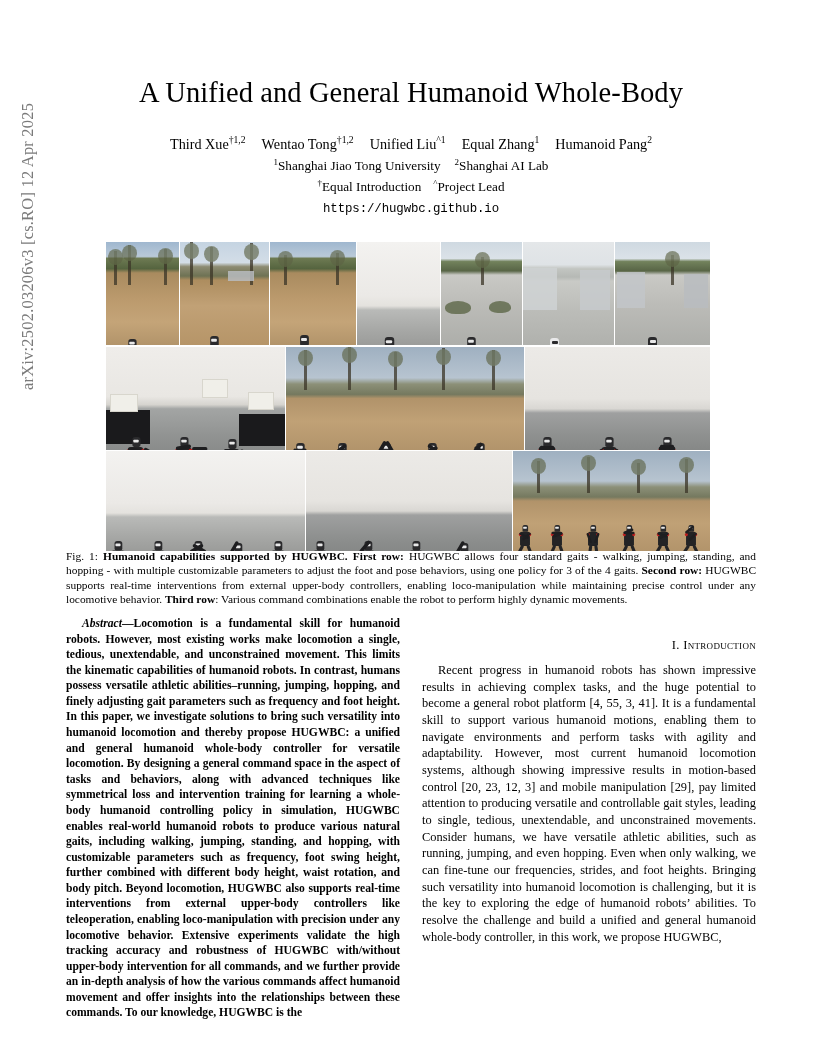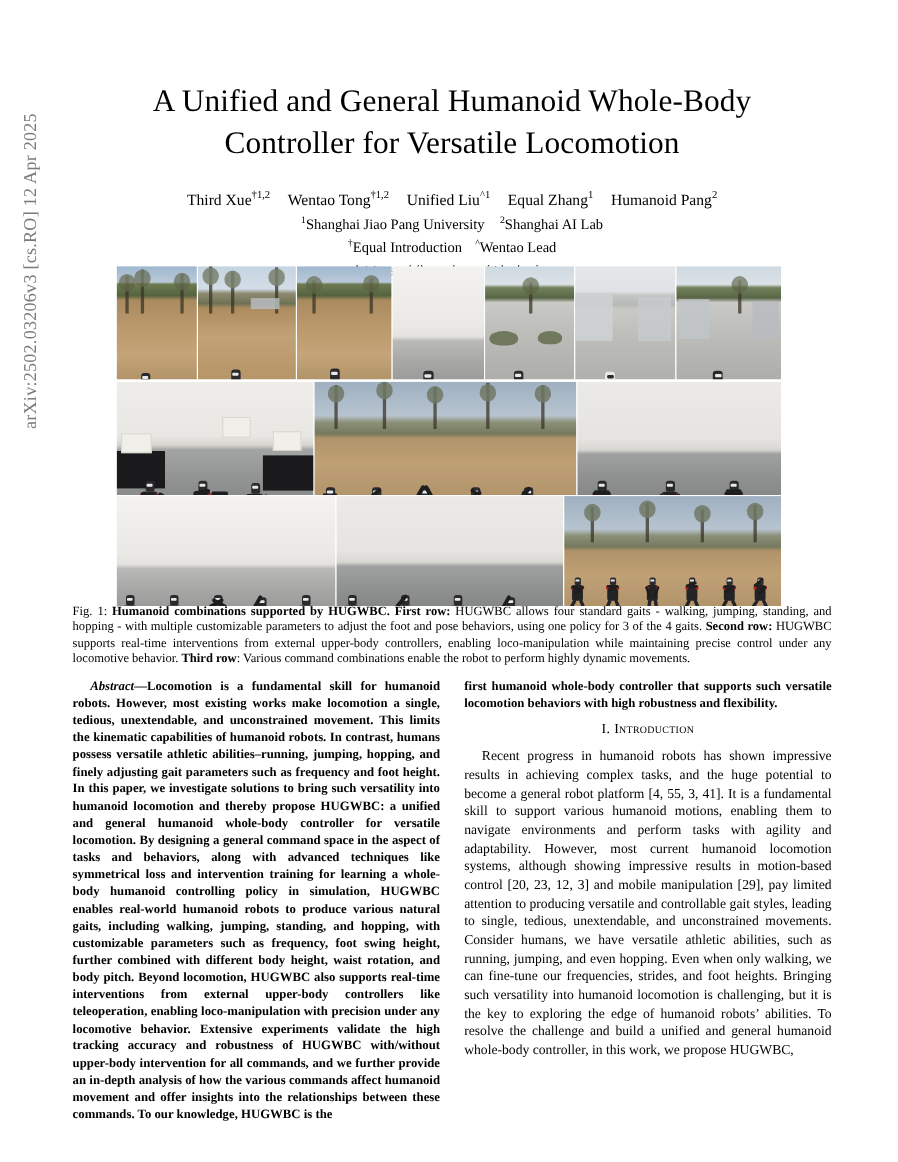--- a/index.html
+++ b/index.html
@@ -294,55 +294,54 @@
   }
   .abstract .lead { font-style: italic; font-weight: bold; }
   .body-text {
     font-size: 12.4px;
     line-height: 1.345;
     text-align: justify;
     margin: 0;
   }
   .body-text.indent { text-indent: 16px; }
   .section-head {
-    text-align: center;
+    text-align: right;
     font-size: 12.6px;
-    margin: 8px 0 9px 0;
+    margin: 22px 0 9px 0;
     font-variant: small-caps;
     letter-spacing: 0.3px;
   }
   .abs-cont {
     font-size: 11.6px;
     line-height: 1.345;
     text-align: justify;
     font-weight: bold;
     margin: 0;
   }
 </style>
 </head>
 <body>
 
 <div class="arxiv-stamp">arXiv:2502.03206v3  [cs.RO]  12 Apr 2025</div>
 
 <div class="page">
 
   <h1 class="title">
     <span class="title-line">A Unified and General Humanoid Whole-Body</span>
-    <span class="title-line">Controller for Versatile Locomotion</span>
   </h1>
 
   <div class="authors">
     <div>
       <span class="author"><span>Third Xue</span><sup>†1,2</sup></span><span class="author"><span>Wentao Tong</span><sup>†1,2</sup></span><span class="author"><span>Unified Liu</span><sup>^1</sup></span><span class="author"><span>Equal Zhang</span><sup>1</sup></span><span class="author"><span>Humanoid Pang</span><sup>2</sup></span>
     </div>
     <div class="affil-line">
-      <span class="affil"><sup>1</sup><span>Shanghai Jiao Pang University</span></span><span class="affil"><sup>2</sup><span>Shanghai AI Lab</span></span>
+      <span class="affil"><sup>1</sup><span>Shanghai Jiao Tong University</span></span><span class="affil"><sup>2</sup><span>Shanghai AI Lab</span></span>
     </div>
     <div class="notes-line">
-      <span class="note"><sup>†</sup><span>Equal Introduction</span></span><span class="note"><sup>^</sup><span>Wentao Lead</span></span>
+      <span class="note"><sup>†</sup><span>Equal Introduction</span></span><span class="note"><sup>^</sup><span>Project Lead</span></span>
     </div>
     <div class="url-line">https://hugwbc.github.io</div>
   </div>
 
   <div class="figure">
 
     <div class="fig-row">
 
       <div class="panel bg-park" style="width:74px;height:103px;">
         <span class="tree" style="left:8px;height:34px;"></span>
@@ -728,32 +727,31 @@
           <span class="r-leg l" style="transform:rotate(34deg);"></span>
           <span class="r-leg r" style="transform:rotate(-26deg);"></span>
         </div>
       </div>
 
     </div>
   </div>
 
   <div class="caption">
     <span>Fig. 1:</span>
-    <b><span>Humanoid combinations supported by H</span><span class="sc">UG</span><span>WBC.</span></b>
+    <b><span>Humanoid capabilities supported by H</span><span class="sc">UG</span><span>WBC.</span></b>
     <b><span>First row:</span></b><span> HUGWBC allows four standard gaits - walking, jumping, standing, and hopping - with multiple customizable parameters to adjust the foot and pose behaviors, using one policy for 3 of the 4 gaits. </span><b><span>Second row:</span></b><span> HUGWBC supports real-time interventions from external upper-body controllers, enabling loco-manipulation while maintaining precise control under any locomotive behavior. </span><b><span>Third row</span></b><span>: Various command combinations enable the robot to perform highly dynamic movements.</span>
   </div>
 
   <div class="columns">
 
     <div class="col">
       <p class="abstract"><span class="lead">Abstract</span><span>—</span><span>Locomotion is a fundamental skill for humanoid robots. However, most existing works make locomotion a single, tedious, unextendable, and unconstrained movement. This limits the kinematic capabilities of humanoid robots. In contrast, humans possess versatile athletic abilities–running, jumping, hopping, and finely adjusting gait parameters such as frequency and foot height. In this paper, we investigate solutions to bring such versatility into humanoid locomotion and thereby propose HUGWBC: a unified and general humanoid whole-body controller for versatile locomotion. By designing a general command space in the aspect of tasks and behaviors, along with advanced techniques like symmetrical loss and intervention training for learning a whole-body humanoid controlling policy in simulation, HUGWBC enables real-world humanoid robots to produce various natural gaits, including walking, jumping, standing, and hopping, with customizable parameters such as frequency, foot swing height, further combined with different body height, waist rotation, and body pitch. Beyond locomotion, HUGWBC also supports real-time interventions from external upper-body controllers like teleoperation, enabling loco-manipulation with precision under any locomotive behavior. Extensive experiments validate the high tracking accuracy and robustness of HUGWBC with/without upper-body intervention for all commands, and we further provide an in-depth analysis of how the various commands affect humanoid movement and offer insights into the relationships between these commands. To our knowledge, HUGWBC is the</span></p>
     </div>
 
     <div class="col">
-      <p class="abs-cont">first humanoid whole-body controller that supports such versatile locomotion behaviors with high robustness and flexibility.</p>
 
       <div class="section-head">
         <span>I.</span>
         <span>Introduction</span>
       </div>
 
       <p class="body-text indent">Recent progress in humanoid robots has shown impressive results in achieving complex tasks, and the huge potential to become a general robot platform [4, 55, 3, 41]. It is a fundamental skill to support various humanoid motions, enabling them to navigate environments and perform tasks with agility and adaptability. However, most current humanoid locomotion systems, although showing impressive results in motion-based control [20, 23, 12, 3] and mobile manipulation [29], pay limited attention to producing versatile and controllable gait styles, leading to single, tedious, unextendable, and unconstrained movements. Consider humans, we have versatile athletic abilities, such as running, jumping, and even hopping. Even when only walking, we can fine-tune our frequencies, strides, and foot heights. Bringing such versatility into humanoid locomotion is challenging, but it is the key to exploring the edge of humanoid robots’ abilities. To resolve the challenge and build a unified and general humanoid whole-body controller, in this work, we propose HUGWBC,</p>
     </div>
 
   </div>

